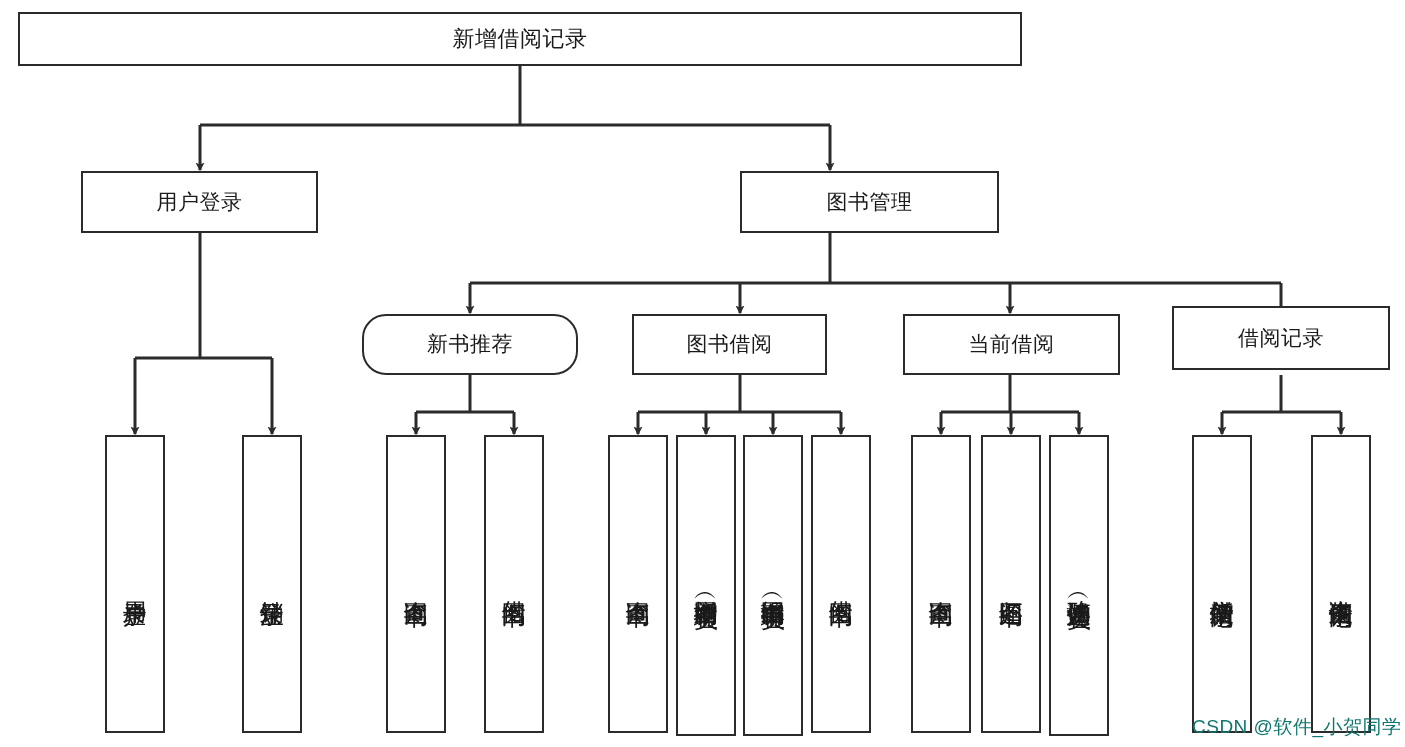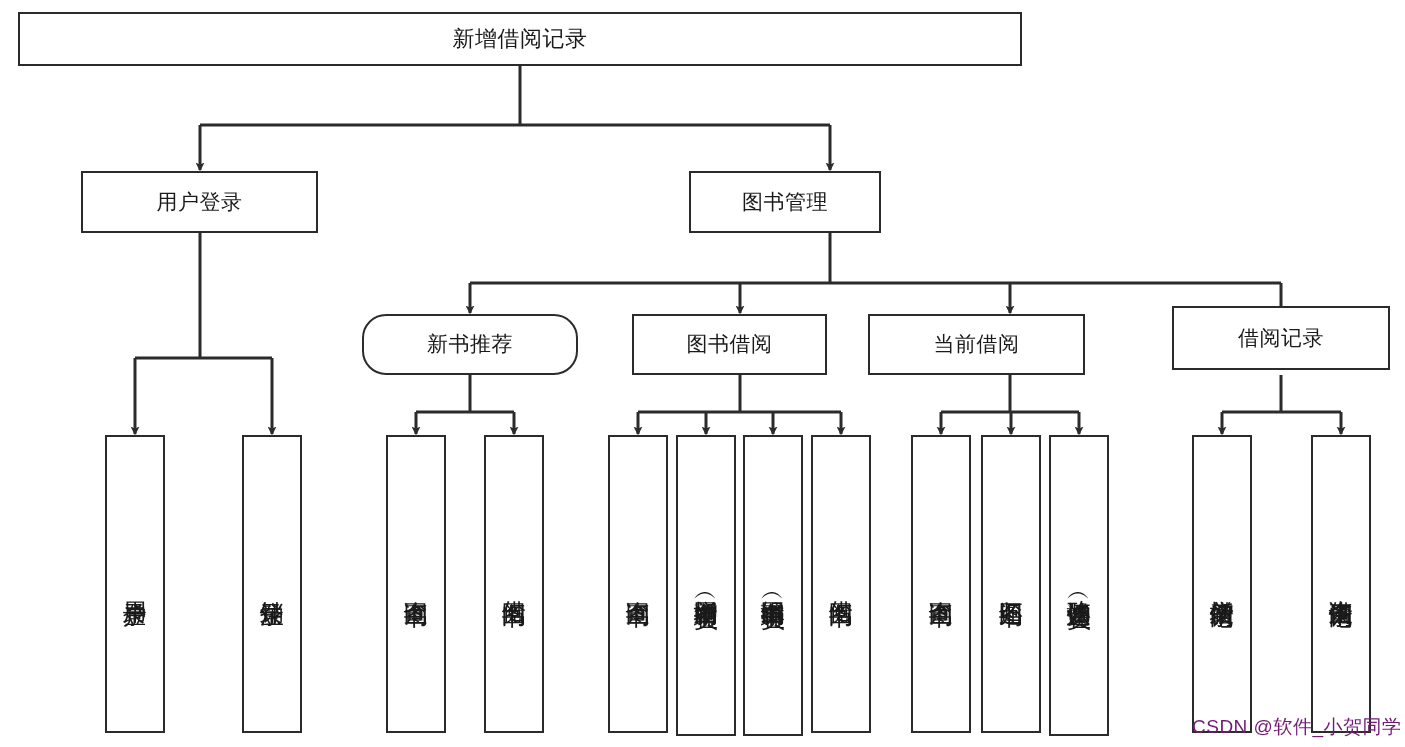--- a/index.html
+++ b/index.html
@@ -123,30 +123,30 @@
       </g>
   </svg>
 
   <div id="nodes">
       <div class="node horiz root" style="left: 18px; top: 12px; width: 1004px; height: 54px;">
         <span class="label">新增借阅记录</span>
       </div>
       <div class="node horiz" style="left: 81px; top: 171px; width: 237px; height: 62px;">
         <span class="label">用户登录</span>
       </div>
-      <div class="node horiz" style="left: 689px; top: 171px; width: 192px; height: 62px; align-items: center;">
+      <div class="node horiz" style="left: 740px; top: 171px; width: 259px; height: 62px; align-items: center;">
         <span class="label">图书管理</span>
       </div>
       <div class="node horiz" style="left: 362px; top: 314px; width: 216px; height: 61px; border-radius: 24px;">
         <span class="label">新书推荐</span>
       </div>
       <div class="node horiz" style="left: 632px; top: 314px; width: 195px; height: 61px;">
         <span class="label">图书借阅</span>
       </div>
-      <div class="node horiz" style="left: 868px; top: 314px; width: 217px; height: 61px;">
+      <div class="node horiz" style="left: 903px; top: 314px; width: 217px; height: 61px;">
         <span class="label">当前借阅</span>
       </div>
       <div class="node horiz" style="left: 1172px; top: 306px; width: 218px; height: 64px;">
         <span class="label">借阅记录</span>
       </div>
       <div class="node vert" style="left: 105px; top: 435px; width: 60px; height: 298px;">
         <span class="label">用户登录</span>
       </div>
       <div class="node vert" style="left: 242px; top: 435px; width: 60px; height: 298px;">
         <span class="label">注销登录</span>
@@ -179,15 +179,15 @@
         <span class="label">确认归还（管理员）</span>
       </div>
       <div class="node vert" style="left: 1192px; top: 435px; width: 60px; height: 298px;">
         <span class="label">新增借阅记录</span>
       </div>
       <div class="node vert" style="left: 1311px; top: 435px; width: 60px; height: 298px;">
         <span class="label">查询借阅记录</span>
       </div>
     </div>
 
-  <div class="watermark" style="left: 1192px; top: 714px; color: #701a75;">CSDN @软件_小贺同学</div>
+  <div class="watermark" style="left: 1192px; top: 714px; color: #0f766e;">CSDN @软件_小贺同学</div>
 
 </div>
 
 </body></html>

